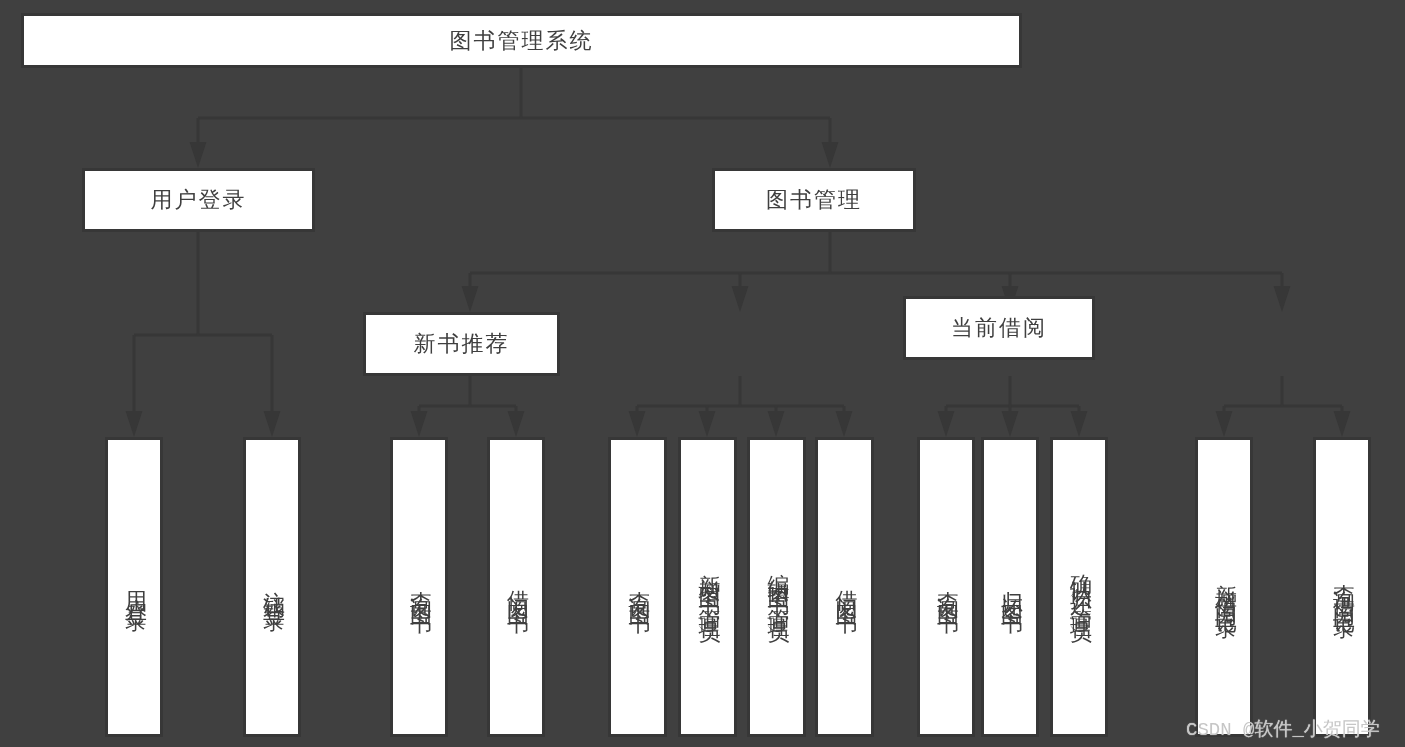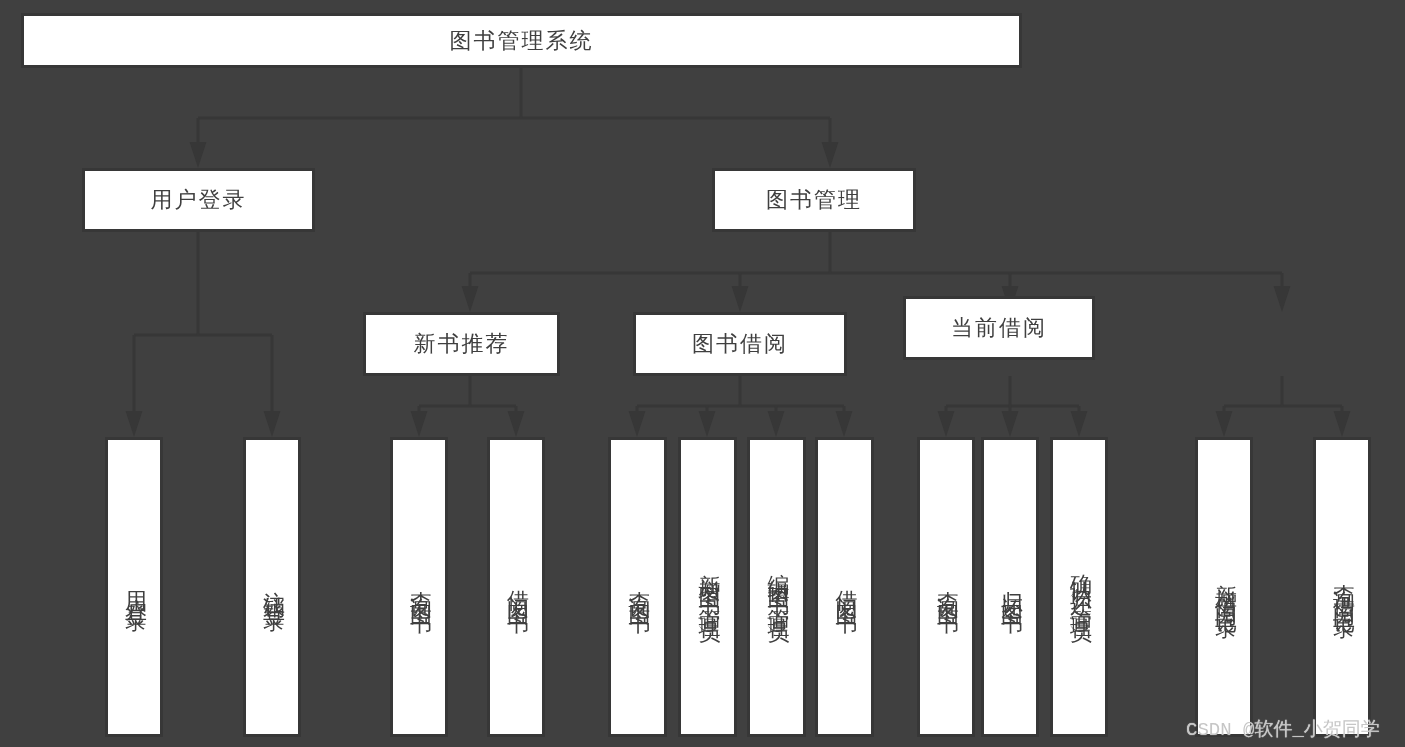--- a/index.html
+++ b/index.html
@@ -114,23 +114,20 @@
   <div class="node" style="left:82px;top:168px;width:233px;height:64px">
     <span class="lbl">用户登录</span>
   </div>
   <div class="node" style="left:712px;top:168px;width:204px;height:64px">
     <span class="lbl">图书管理</span>
   </div>
 
   <div class="node" style="left:363px;top:312px;width:197px;height:64px">
     <span class="lbl">新书推荐</span>
   </div>
-  <div class="node" style="left:633px;top:312px;width:214px;height:64px">
-    <span class="lbl">图书借阅</span>
-  </div>
   <div class="node" style="left:903px;top:296px;width:192px;height:64px">
     <span class="lbl">当前借阅</span>
   </div>
 
   <div class="node vbox" style="left:105px;top:437px;width:58px;height:300px">
     <span class="lbl">用户登录</span>
   </div>
   <div class="node vbox" style="left:243px;top:437px;width:58px;height:300px">
     <span class="lbl">注销登录</span>
   </div>

